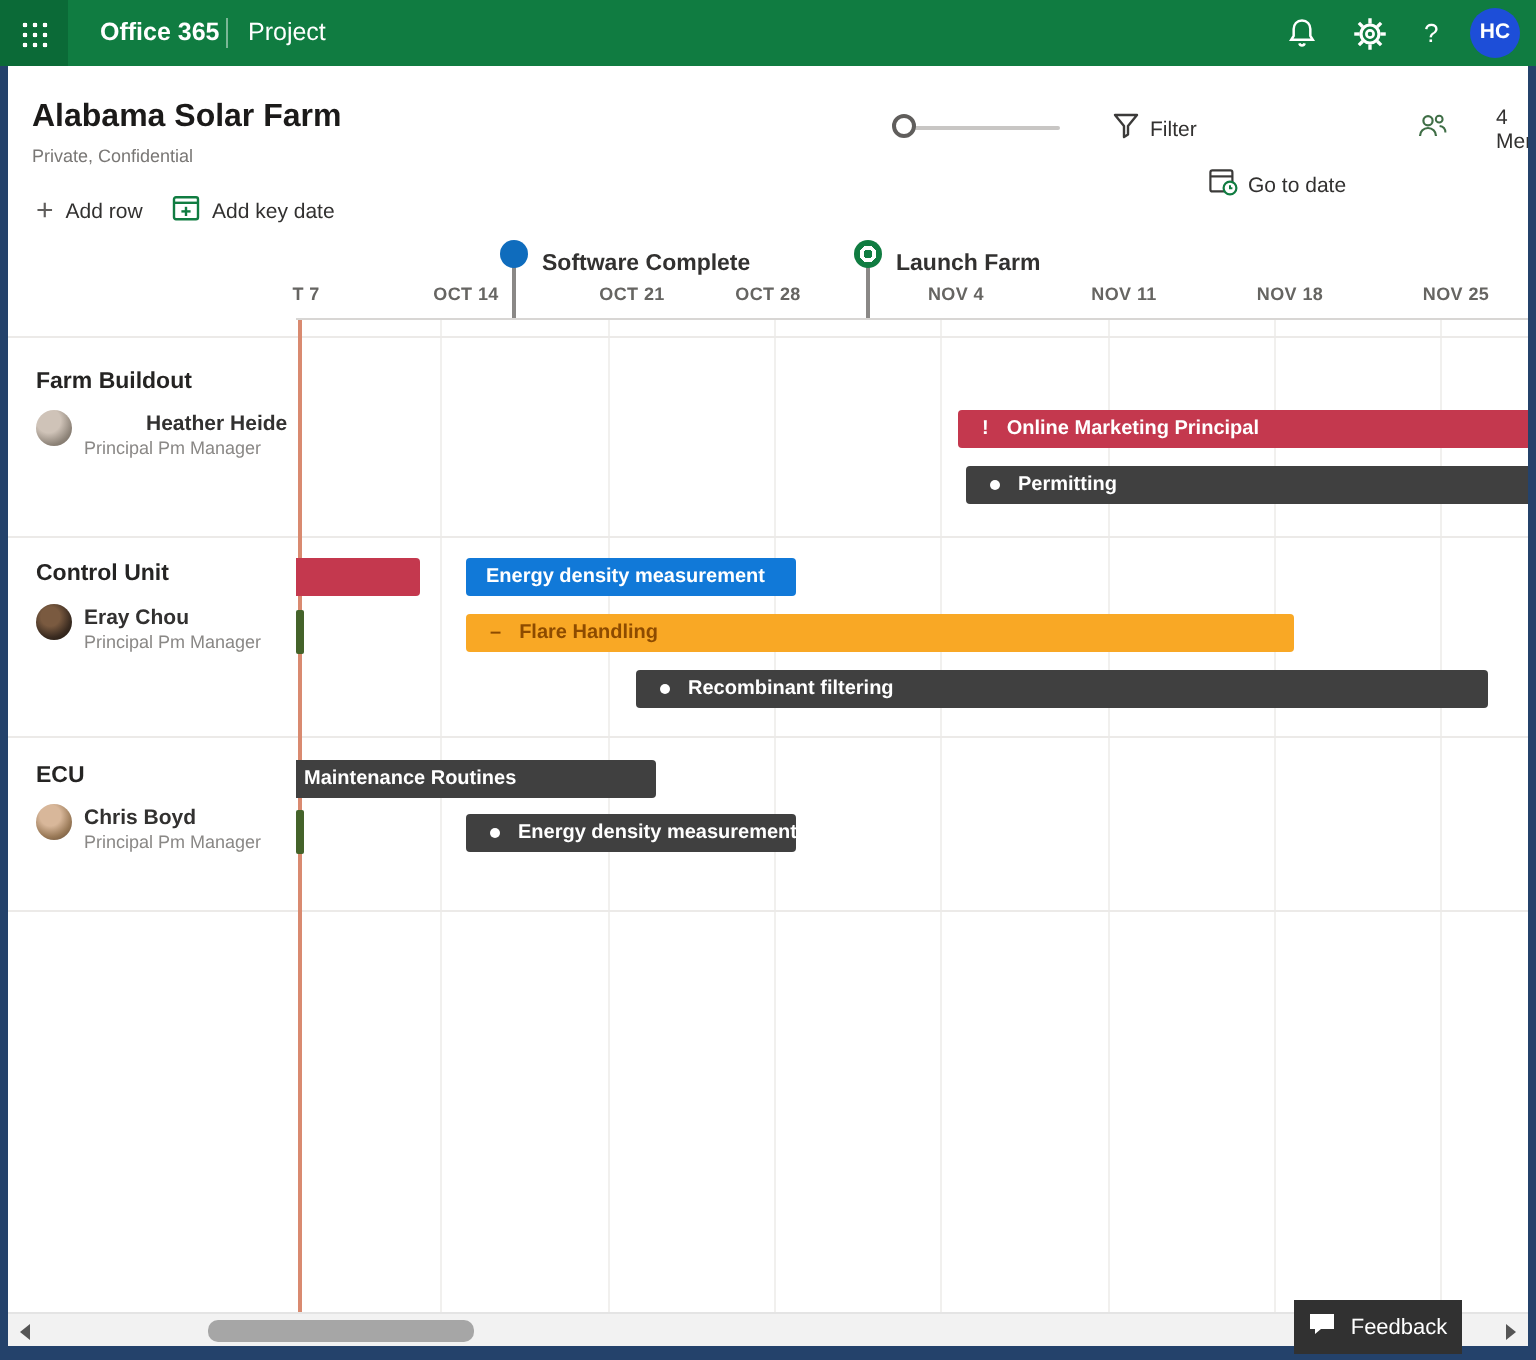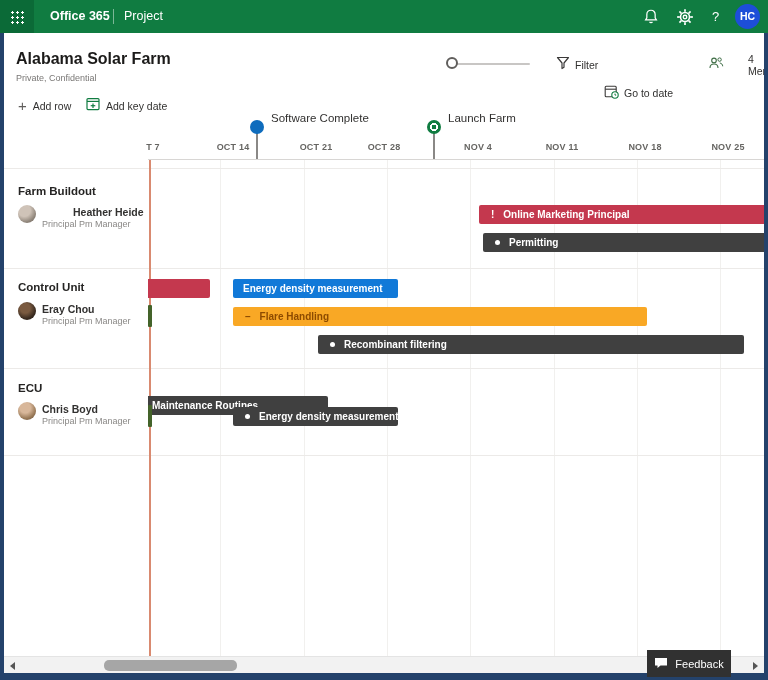--- a/index.html
+++ b/index.html
@@ -35,21 +35,21 @@
   .hdr-group { position:absolute; top:57px; height:16px; display:flex; align-items:center; gap:5px; cursor:pointer; }
 
   
   .tb-group { position:absolute; top:98px; height:16px; display:flex; align-items:center; gap:6px; cursor:pointer; }
   .plus-glyph { font-size:15px; color:#605e5c; font-weight:400; line-height:14px; }
   .tb-label { font-size:10.5px; color:#323130; }
 
   
   .ms-tick { position:absolute; top:127px; width:2px; height:33px; background:#8a8886; }
   .ms-circle { position:absolute; top:120px; width:14px; height:14px; border-radius:50%; cursor:pointer; z-index:5; }
-  .ms-label { position:absolute; top:112px; font-size:11.5px; font-weight:400; color:#323130; white-space:nowrap; }
+  .ms-label { position:absolute; top:126px; font-size:11.5px; font-weight:700; color:#323130; white-space:nowrap; }
 
   
   .axis-label { position:absolute; top:142px; width:64px; text-align:center; font-size:9px; font-weight:700;
                 color:#666562; letter-spacing:.2px; white-space:nowrap; }
   .axis-base { position:absolute; left:148px; right:4px; top:159px; height:1px; background:#d8d6d4; }
 
   
   .gridline-v { position:absolute; top:160px; width:1px; height:496px; background:#f1f0ee; }
   .today-line { position:absolute; left:149px; top:160px; width:2px; height:496px; background:#d98a70; z-index:2; }
   .section-line { position:absolute; left:4px; right:4px; height:1px; background:#eceae8; }
@@ -244,21 +244,21 @@
   <div class="bar green" style="left:318px; top:335px; width:426px;">
     <span class="dot"></span>
     <span>Recombinant filtering</span>
   </div>
 
   <div class="section-name" style="top:382px;">ECU</div>
   <div class="owner-avatar" style="top:402px; background:radial-gradient(circle at 40% 32%, #d8b79a 0 32%, #9a7a58 65%, #5c4530 100%);"></div>
   <div class="owner-name" style="top:403px;">Chris Boyd</div>
   <div class="owner-role" style="top:416px;">Principal Pm Manager</div>
 
-  <div class="bar green pad-edge" style="left:148px; top:396px; width:180px; border-radius:0 2px 2px 0;">
+  <div class="bar green pad-edge" style="left:148px; top:380px; width:180px; border-radius:0 2px 2px 0;">
     <span>Maintenance Routines</span>
   </div>
   <div class="bar-sliver" style="left:148px; top:405px;"></div>
   <div class="bar green" style="left:233px; top:407px; width:165px;">
     <span class="dot"></span>
     <span>Energy density measurement</span>
   </div>
 
   <div class="hscroll-track">
     <div class="scroll-arrow left"></div>

